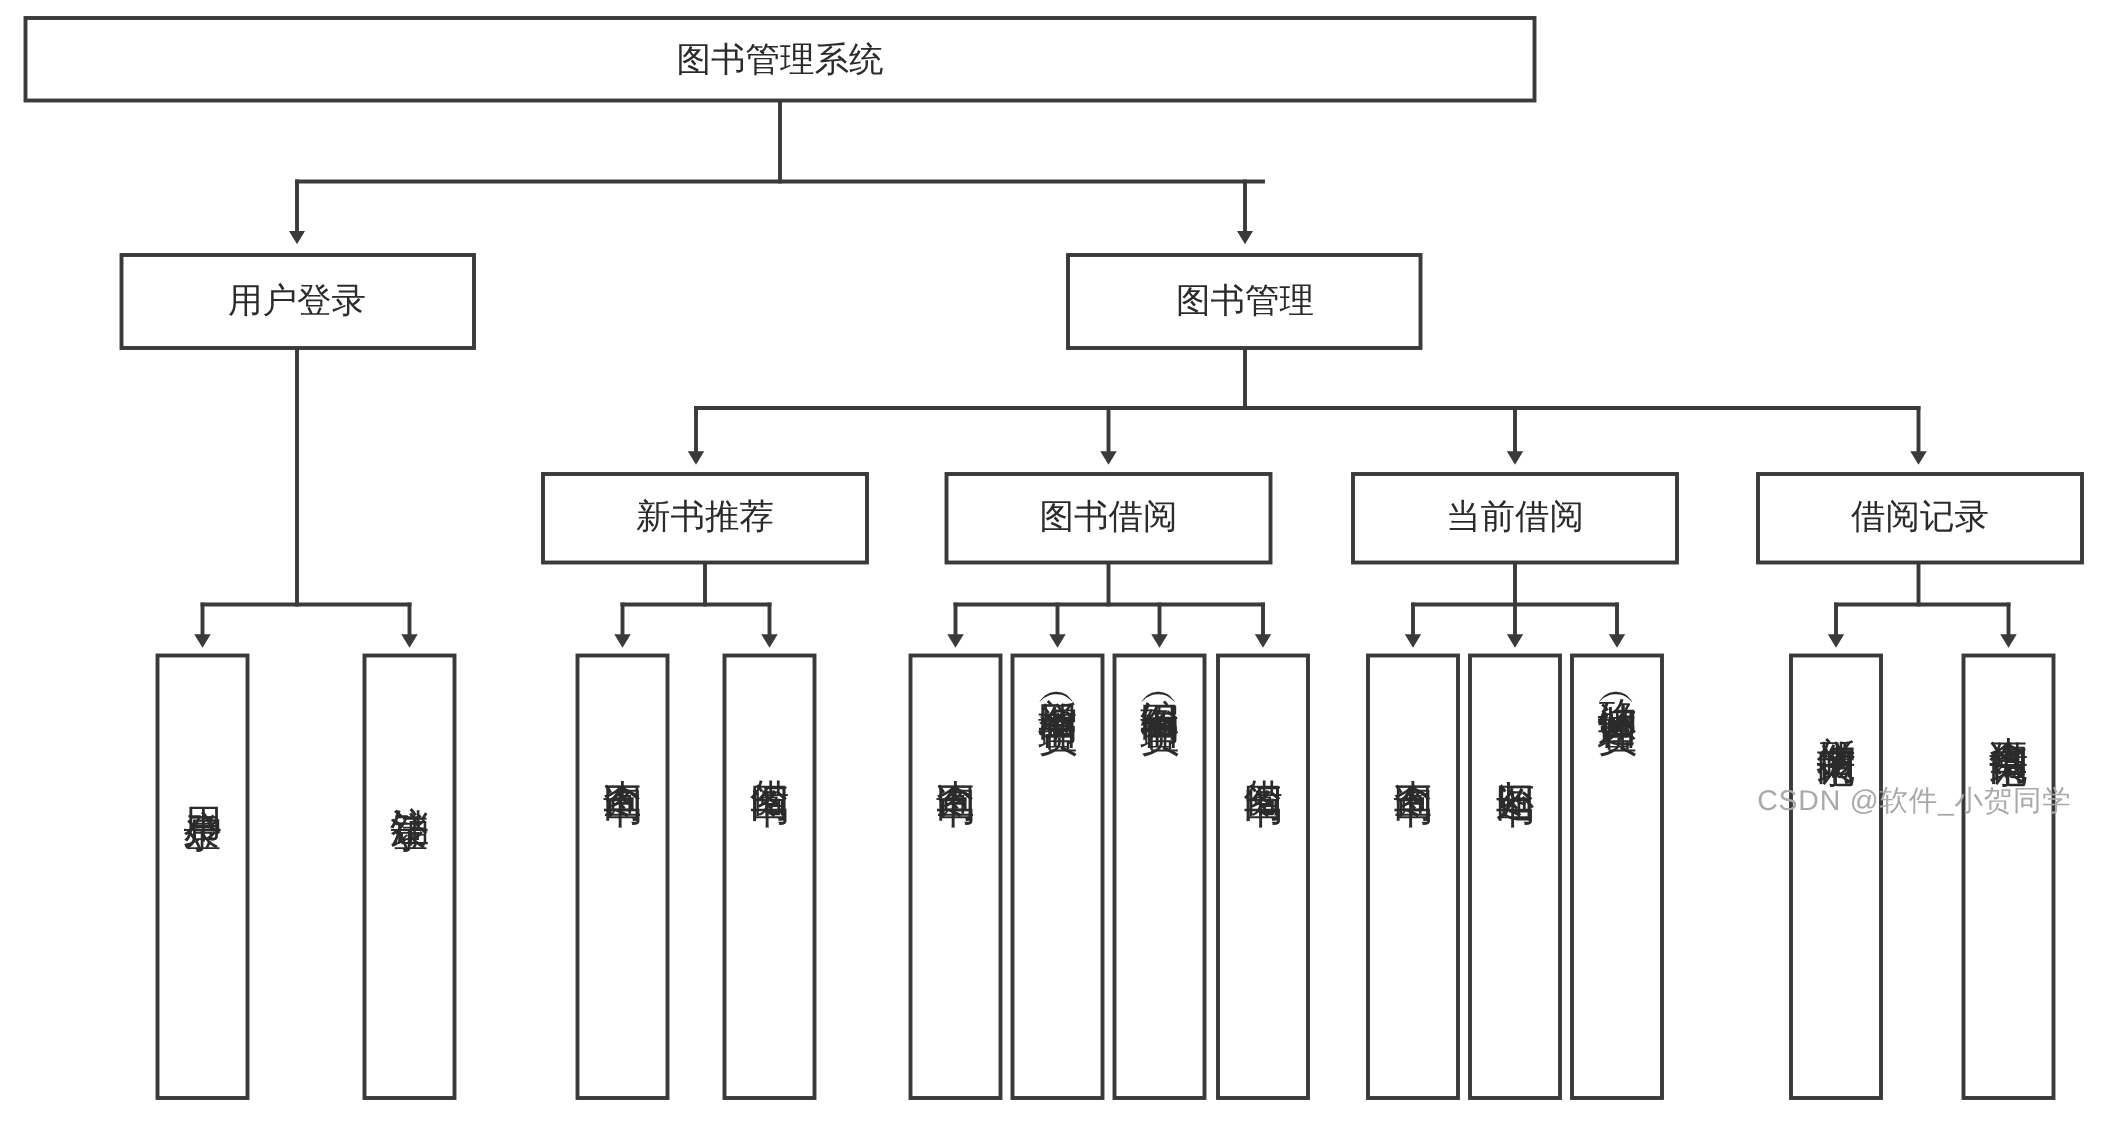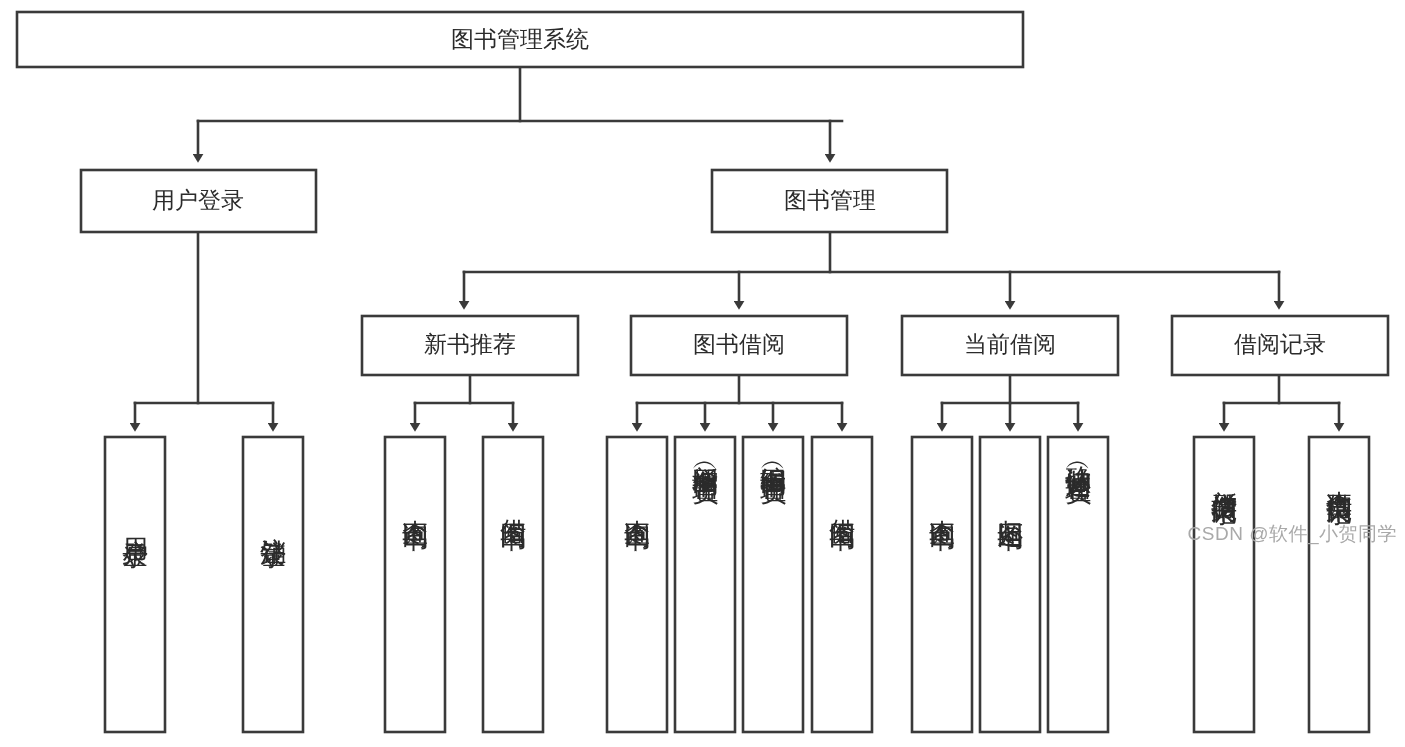--- a/index.html
+++ b/index.html
@@ -32,21 +32,21 @@
     text-orientation:upright;
     font-family:"Liberation Sans","DejaVu Sans",sans-serif;
     font-size:26px;
     line-height:1.05;
     letter-spacing:2px;
     color:#2b2b2b;
     white-space:nowrap;
   }
   .watermark{
     position:absolute;
-    right:8px;bottom:6px;
+    right:24px;bottom:6px;
     font-size:19px;
     color:#a9a9a9;
     font-family:"Liberation Sans","DejaVu Sans",sans-serif;
     letter-spacing:0.5px;
     white-space:nowrap;
   }
 </style>
 </head>
 <body>
 

